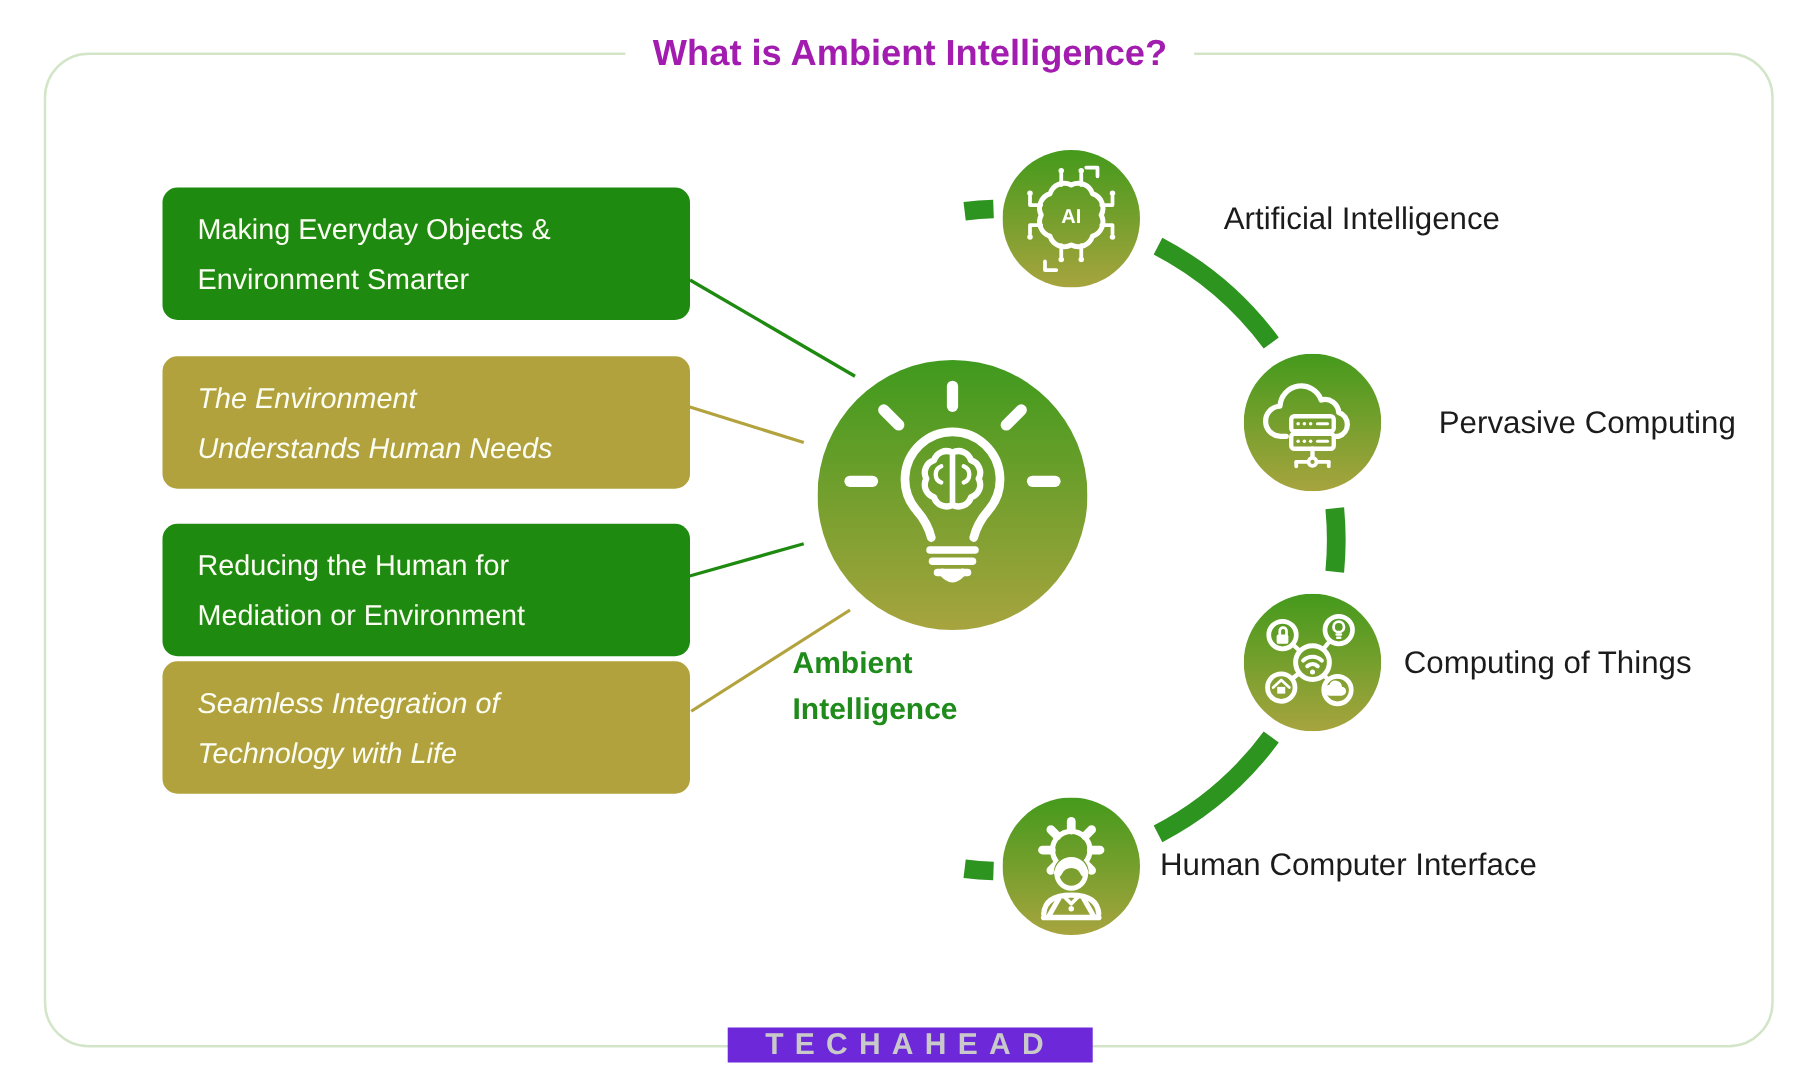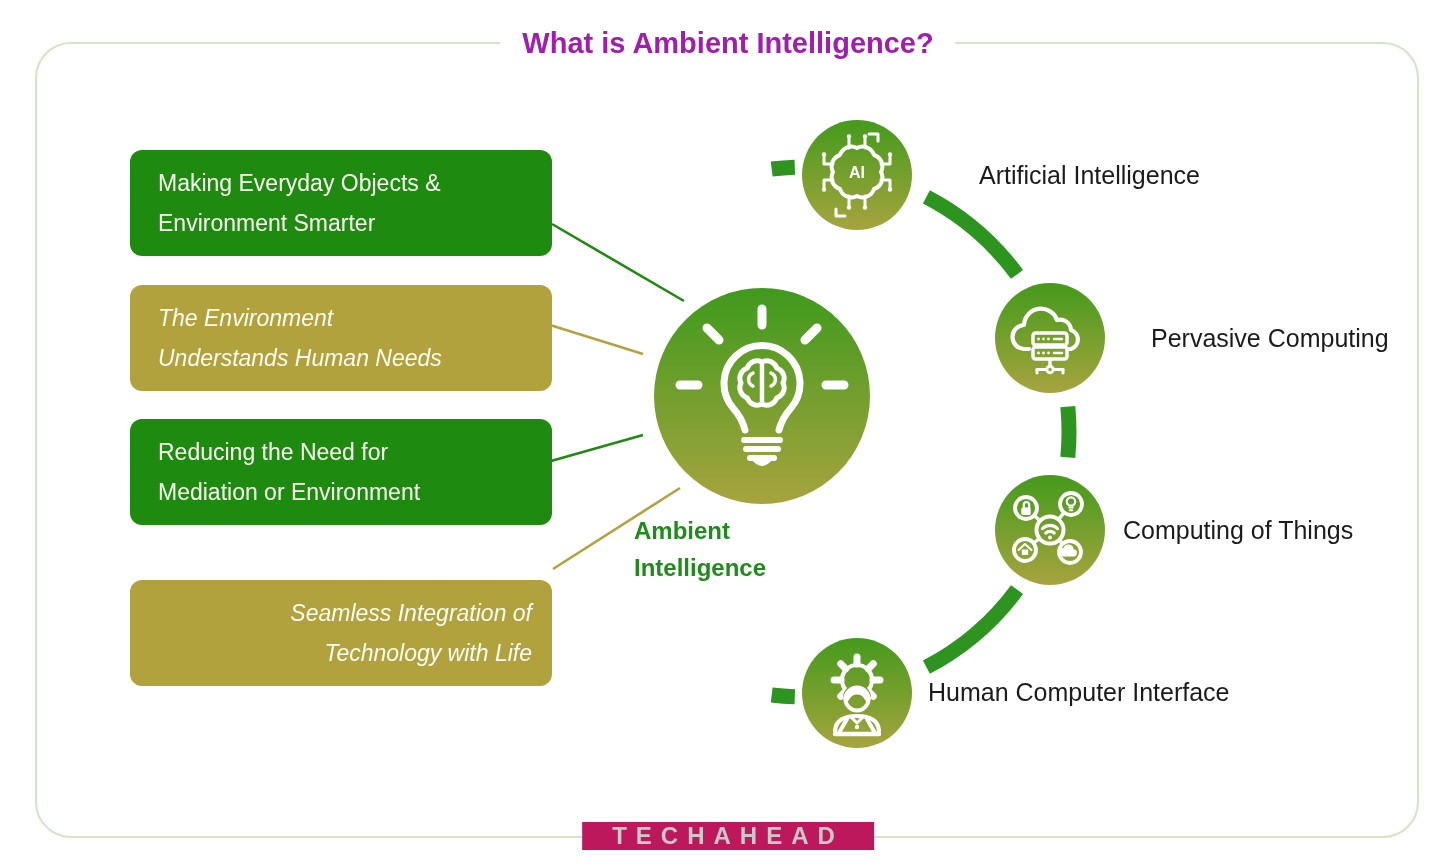--- a/index.html
+++ b/index.html
@@ -11,31 +11,31 @@
     position:absolute;left:35px;top:42px;width:1384px;height:796px;
     border:2px solid #d3e5c8;border-radius:36px;box-sizing:border-box;
   }
   .title{
     position:absolute;top:27px;left:50%;transform:translateX(-50%);
     background:#ffffff;padding:0 22px;font-size:29px;font-weight:bold;color:#a21caf;
     white-space:nowrap;z-index:5;
   }
   .watermark{
     position:absolute;top:822px;left:50%;transform:translateX(-50%);
-    background:#be185d;padding:0 30px;font-size:24px;font-weight:bold;color:#c9c9c9;
+    background:#6d28d9;padding:0 30px;font-size:24px;font-weight:bold;color:#c9c9c9;
     letter-spacing:9px;white-space:nowrap;z-index:5;
   }
   .box{
     position:absolute;left:130px;width:422px;height:106px;border-radius:12px;
     color:#fbfdf3;font-size:23px;line-height:40px;padding:0 20px 0 28px;
     display:flex;flex-direction:column;justify-content:center;box-sizing:border-box;
   }
   .box.green{background:#1f8a10;}
   .box.olive{background:#b2a23d;font-style:italic;}
-  .box1{top:150px;} .box2{top:285px;} .box3{top:419px;} .box4{top:580px;text-align:right;}
+  .box1{top:150px;} .box2{top:285px;} .box3{top:419px;} .box4{top:529px;}
   .overlay{position:absolute;left:0;top:0;z-index:1;pointer-events:none;}
   .hub{position:absolute;left:654px;top:288px;width:216px;height:216px;z-index:2;}
   .hub-label{
     position:absolute;left:634px;top:512px;width:256px;text-align:left;
     font-size:24px;font-weight:bold;color:#1f8b1b;line-height:37px;z-index:2;
   }
   .node{position:absolute;width:110px;height:110px;z-index:2;}
   .node-ai{left:802px;top:120px;} .node-pc{left:995px;top:283px;}
   .node-iot{left:995px;top:475px;} .node-hci{left:802px;top:638px;}
   .tech-label{
@@ -72,21 +72,21 @@
 
   <div class="box green box1">
     <span>Making Everyday Objects &amp;</span>
     <span>Environment Smarter</span>
   </div>
   <div class="box olive box2">
     <span>The Environment</span>
     <span>Understands Human Needs</span>
   </div>
   <div class="box green box3">
-    <span>Reducing the Need for</span>
+    <span>Reducing the Human for</span>
     <span>Mediation or Environment</span>
   </div>
   <div class="box olive box4">
     <span>Seamless Integration of</span>
     <span>Technology with Life</span>
   </div>
 
   <div class="hub">
     <svg width="216" height="216" viewBox="0 0 216 216" aria-hidden="true">
       <defs>

